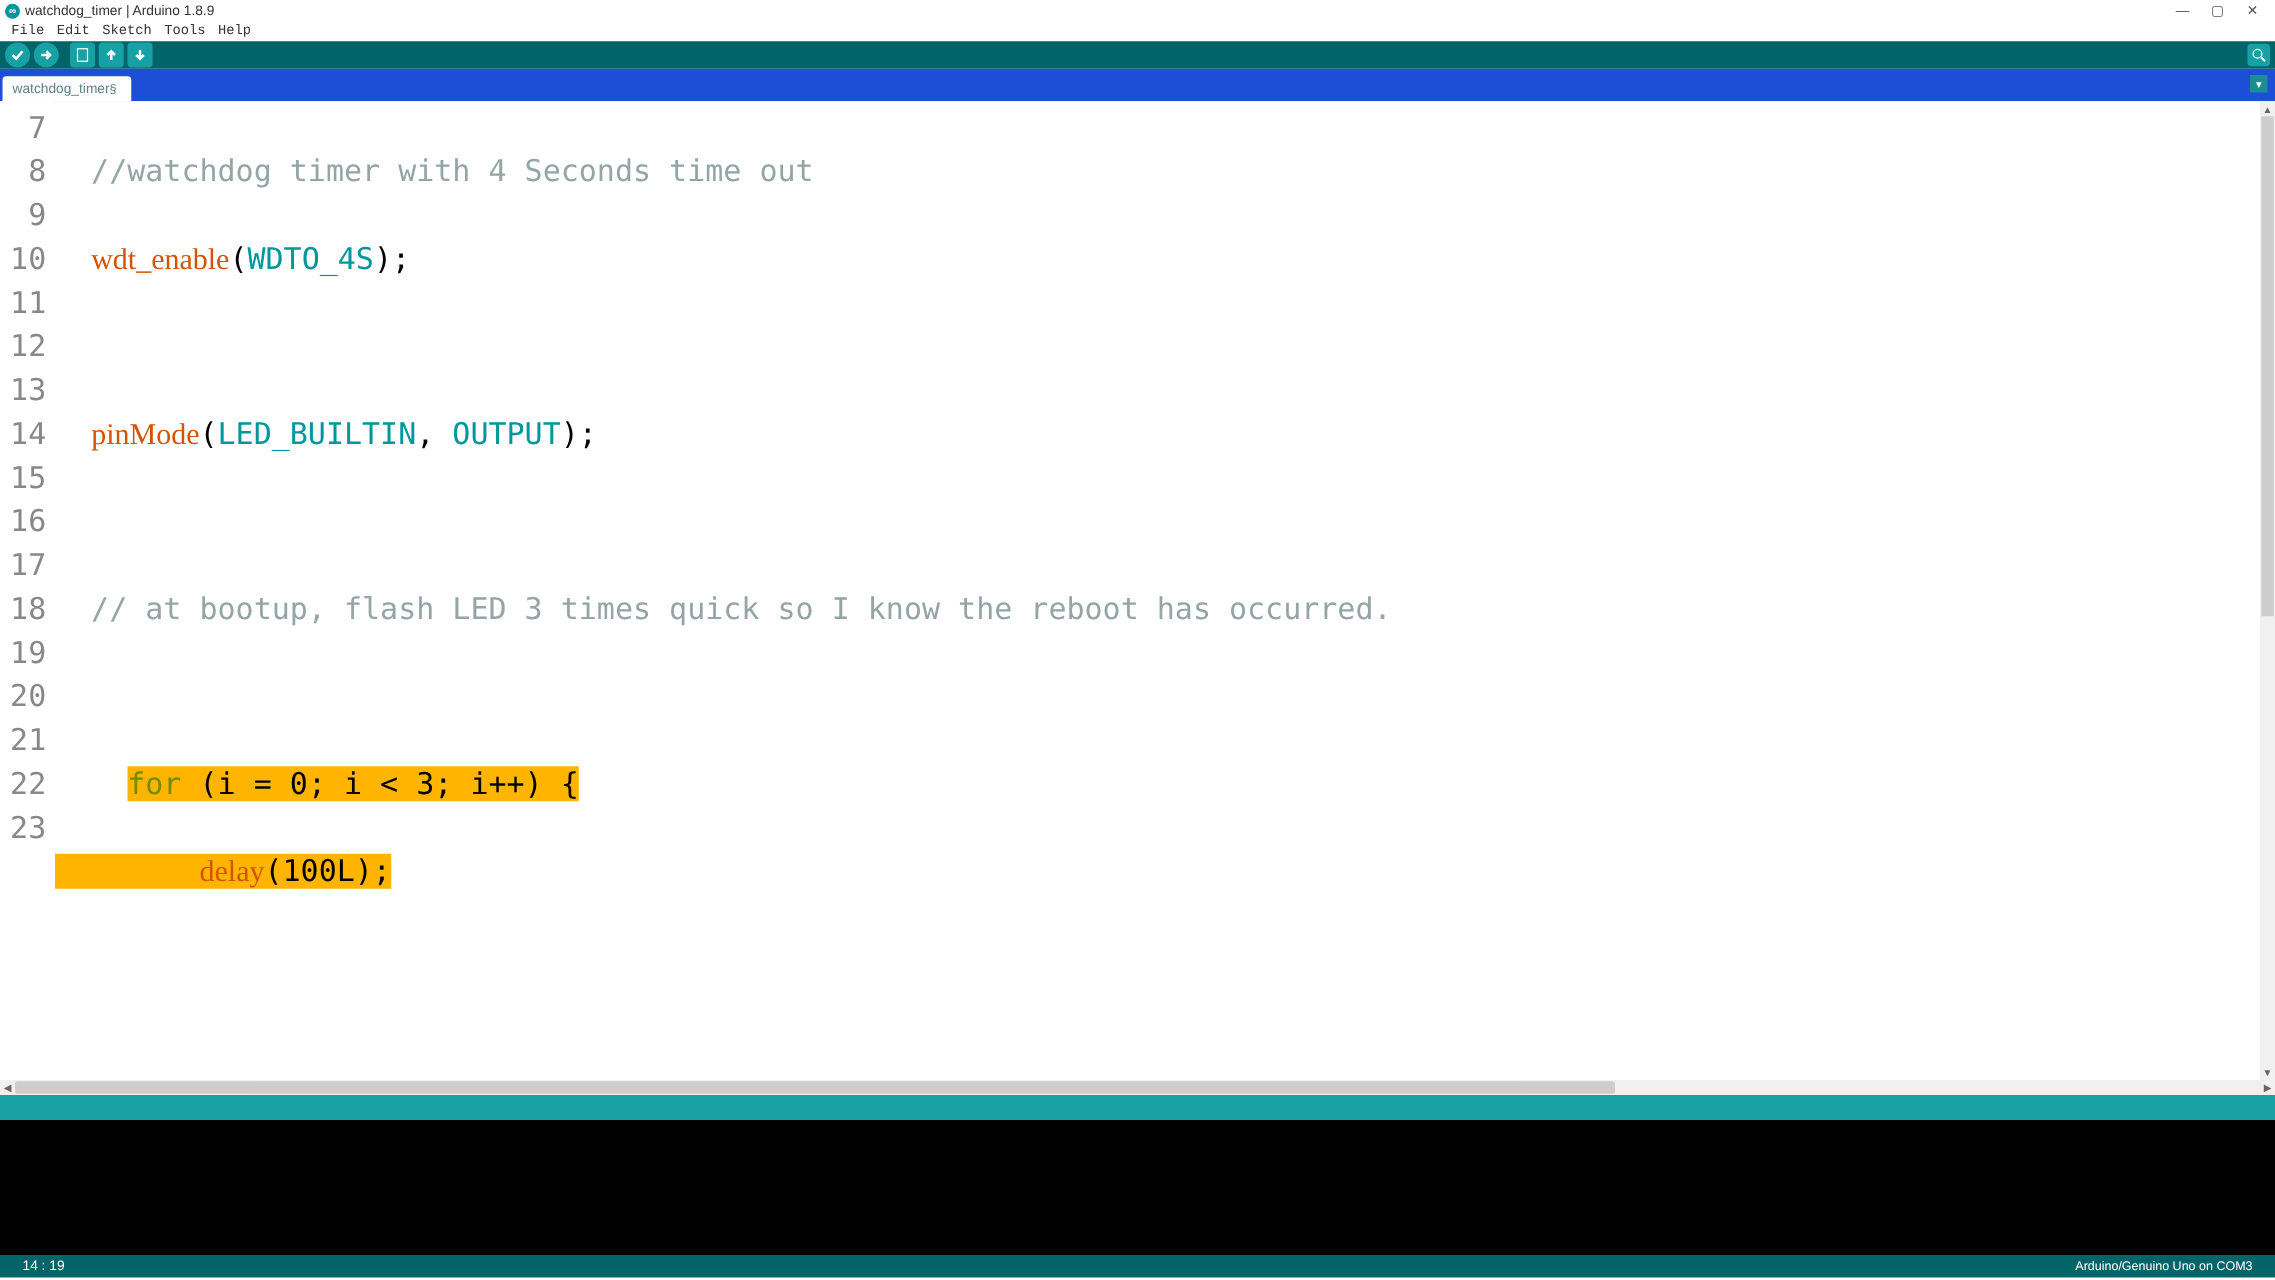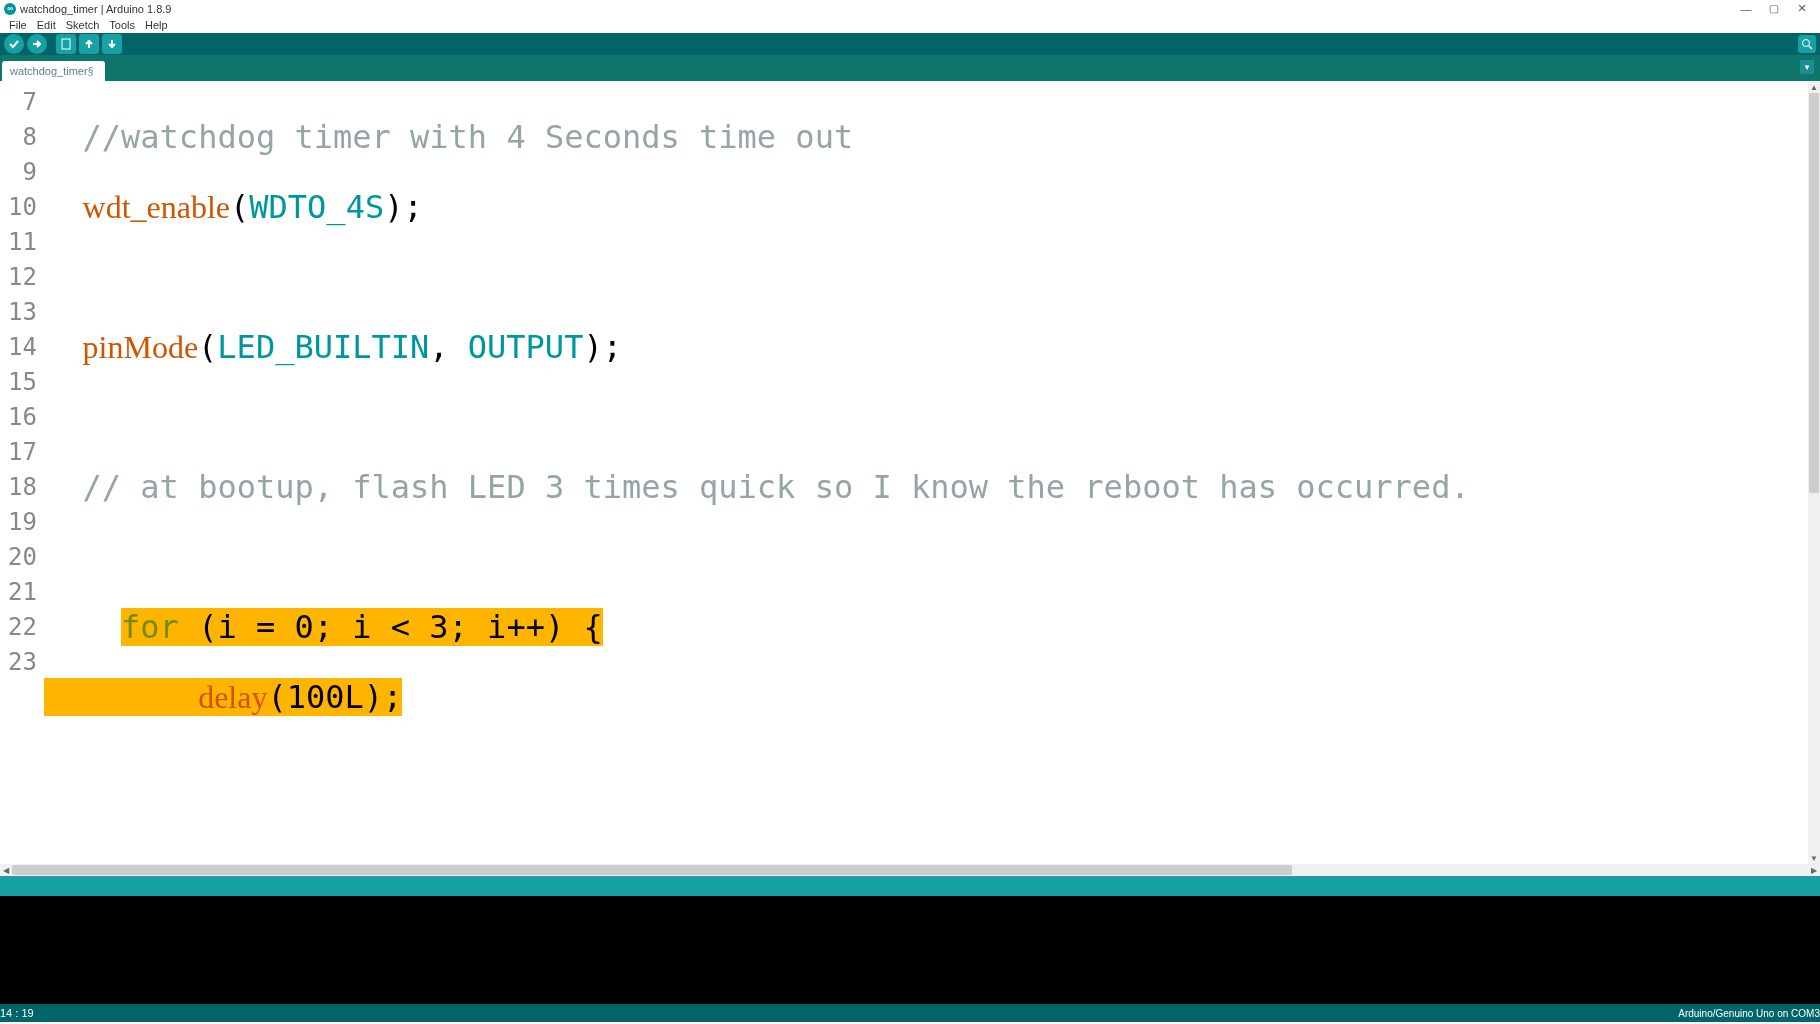--- a/index.html
+++ b/index.html
@@ -7,40 +7,40 @@
 
 
 .titlebar { height: 17px; background: #fff; display: flex; align-items: center; padding: 0 4px; }
 .titlebar .logo { width: 12px; height: 12px; background: #00979c; border-radius: 50%; display: inline-flex; align-items: center; justify-content: center; color: #fff; font-size: 8px; font-weight: bold; margin-right: 4px; }
 .titlebar .title { font-size: 11px; color: #333; }
 .titlebar .spacer { flex: 1; }
 .titlebar .winbtn { width: 28px; height: 17px; display: flex; align-items: center; justify-content: center; color: #555; font-size: 11px; cursor: pointer; }
 
 
 .menubar { height: 16px; background: #fff; display: flex; align-items: center; padding: 0 4px; font-size: 11px; color: #333; }
-.menubar .menuitem { padding: 0 5px; cursor: pointer; }
+.menubar .menuitem { padding: 0 5px; cursor: pointer; font-family: Liberation Mono, monospace; }
 
 
 .toolbar { height: 22px; background: #006468; display: flex; align-items: center; padding: 0 4px; }
 .toolbar .tbtn { width: 20px; height: 20px; background: #17a1a5; border-radius: 50%; margin-right: 3px; display: flex; align-items: center; justify-content: center; color: #fff; font-size: 11px; cursor: pointer; }
 .toolbar .tbtn.square { border-radius: 3px; }
 .toolbar .spacer { flex: 1; }
 .toolbar .serialbtn { width: 18px; height: 18px; background: #17a1a5; border-radius: 3px; display: flex; align-items: center; justify-content: center; color: #fff; cursor: pointer; }
 
 
-.tabbar { height: 26px; background: #0f766e; display: flex; align-items: flex-end; padding: 0 2px; position: relative; }
+.tabbar { height: 26px; background: #1d4ed8; display: flex; align-items: flex-end; padding: 0 2px; position: relative; }
 .tab { background: #fff; padding: 4px 12px 4px 8px; font-size: 11px; color: #5a8287; border-top-left-radius: 3px; border-top-right-radius: 3px; margin-top: 4px; }
 .tab .mod { font-size: 10px; }
 .tabbar .tabdrop { position: absolute; right: 6px; top: 5px; width: 14px; height: 14px; background: #1b8e93; color: #fff; font-size: 9px; display: flex; align-items: center; justify-content: center; cursor: pointer; }
 
 
 .editor { display: flex; height: 783px; background: #fff; position: relative; }
 .gutter { width: 42px; background: #fff; text-align: right; padding-right: 5px; color: #888; font-family: "Consolas", monospace; font-size: 24px; line-height: 35px; padding-top: 4px; user-select: none; border-right: 0; }
 .gutter div { height: 35px; }
-.code { flex: 1; font-family: "Consolas", monospace; font-size: 32px; line-height: 35px; padding-top: 4px; white-space: pre; color: #000; position: relative; overflow: hidden; }
+.code { flex: 1; font-family: "Consolas", monospace; font-size: 24px; line-height: 35px; padding-top: 4px; white-space: pre; color: #000; position: relative; overflow: hidden; }
 .codeline { height: 35px; position: relative; padding-left: 2px; }
 
 
 .cm { color: #95a5a6; } 
 .fn { color: #d35400; font-family: Liberation Serif, serif; } 
 .cn { color: #00979c; } 
 .kw { color: #728e00; } 
 
 
 .sel { background: #ffb400; }
@@ -53,21 +53,21 @@
 
 
 .vscroll { position: absolute; right: 0; top: 0; width: 12px; height: 100%; background: #f0f0f0; }
 .vscroll .varrow { width: 12px; height: 12px; display: flex; align-items: center; justify-content: center; color: #666; font-size: 8px; cursor: pointer; }
 .vscroll .vtrack { position: absolute; top: 12px; bottom: 12px; left: 0; right: 0; }
 .vscroll .vthumb { position: absolute; top: 0; left: 1px; width: 10px; height: 400px; background: #cdcdcd; }
 
 
 .status { height: 20px; background: #17a1a5; }
 .console { height: 108px; background: #000; color: #fff; font-family: monospace; font-size: 11px; padding: 4px; }
-.footer { height: 18px; background: #006468; color: #fff; font-size: 11px; display: flex; align-items: center; padding: 0 0; }
+.footer { height: 18px; background: #006468; color: #fff; font-size: 11px; display: flex; align-items: center; padding: 0 18px; }
 .footer .spacer { flex: 1; }
 .footer .board { font-size: 10px; }
 
 svg { display: block; }
 </style>
 </head>
 <body>
 
 <div class="titlebar">
   <span class="logo">∞</span>

